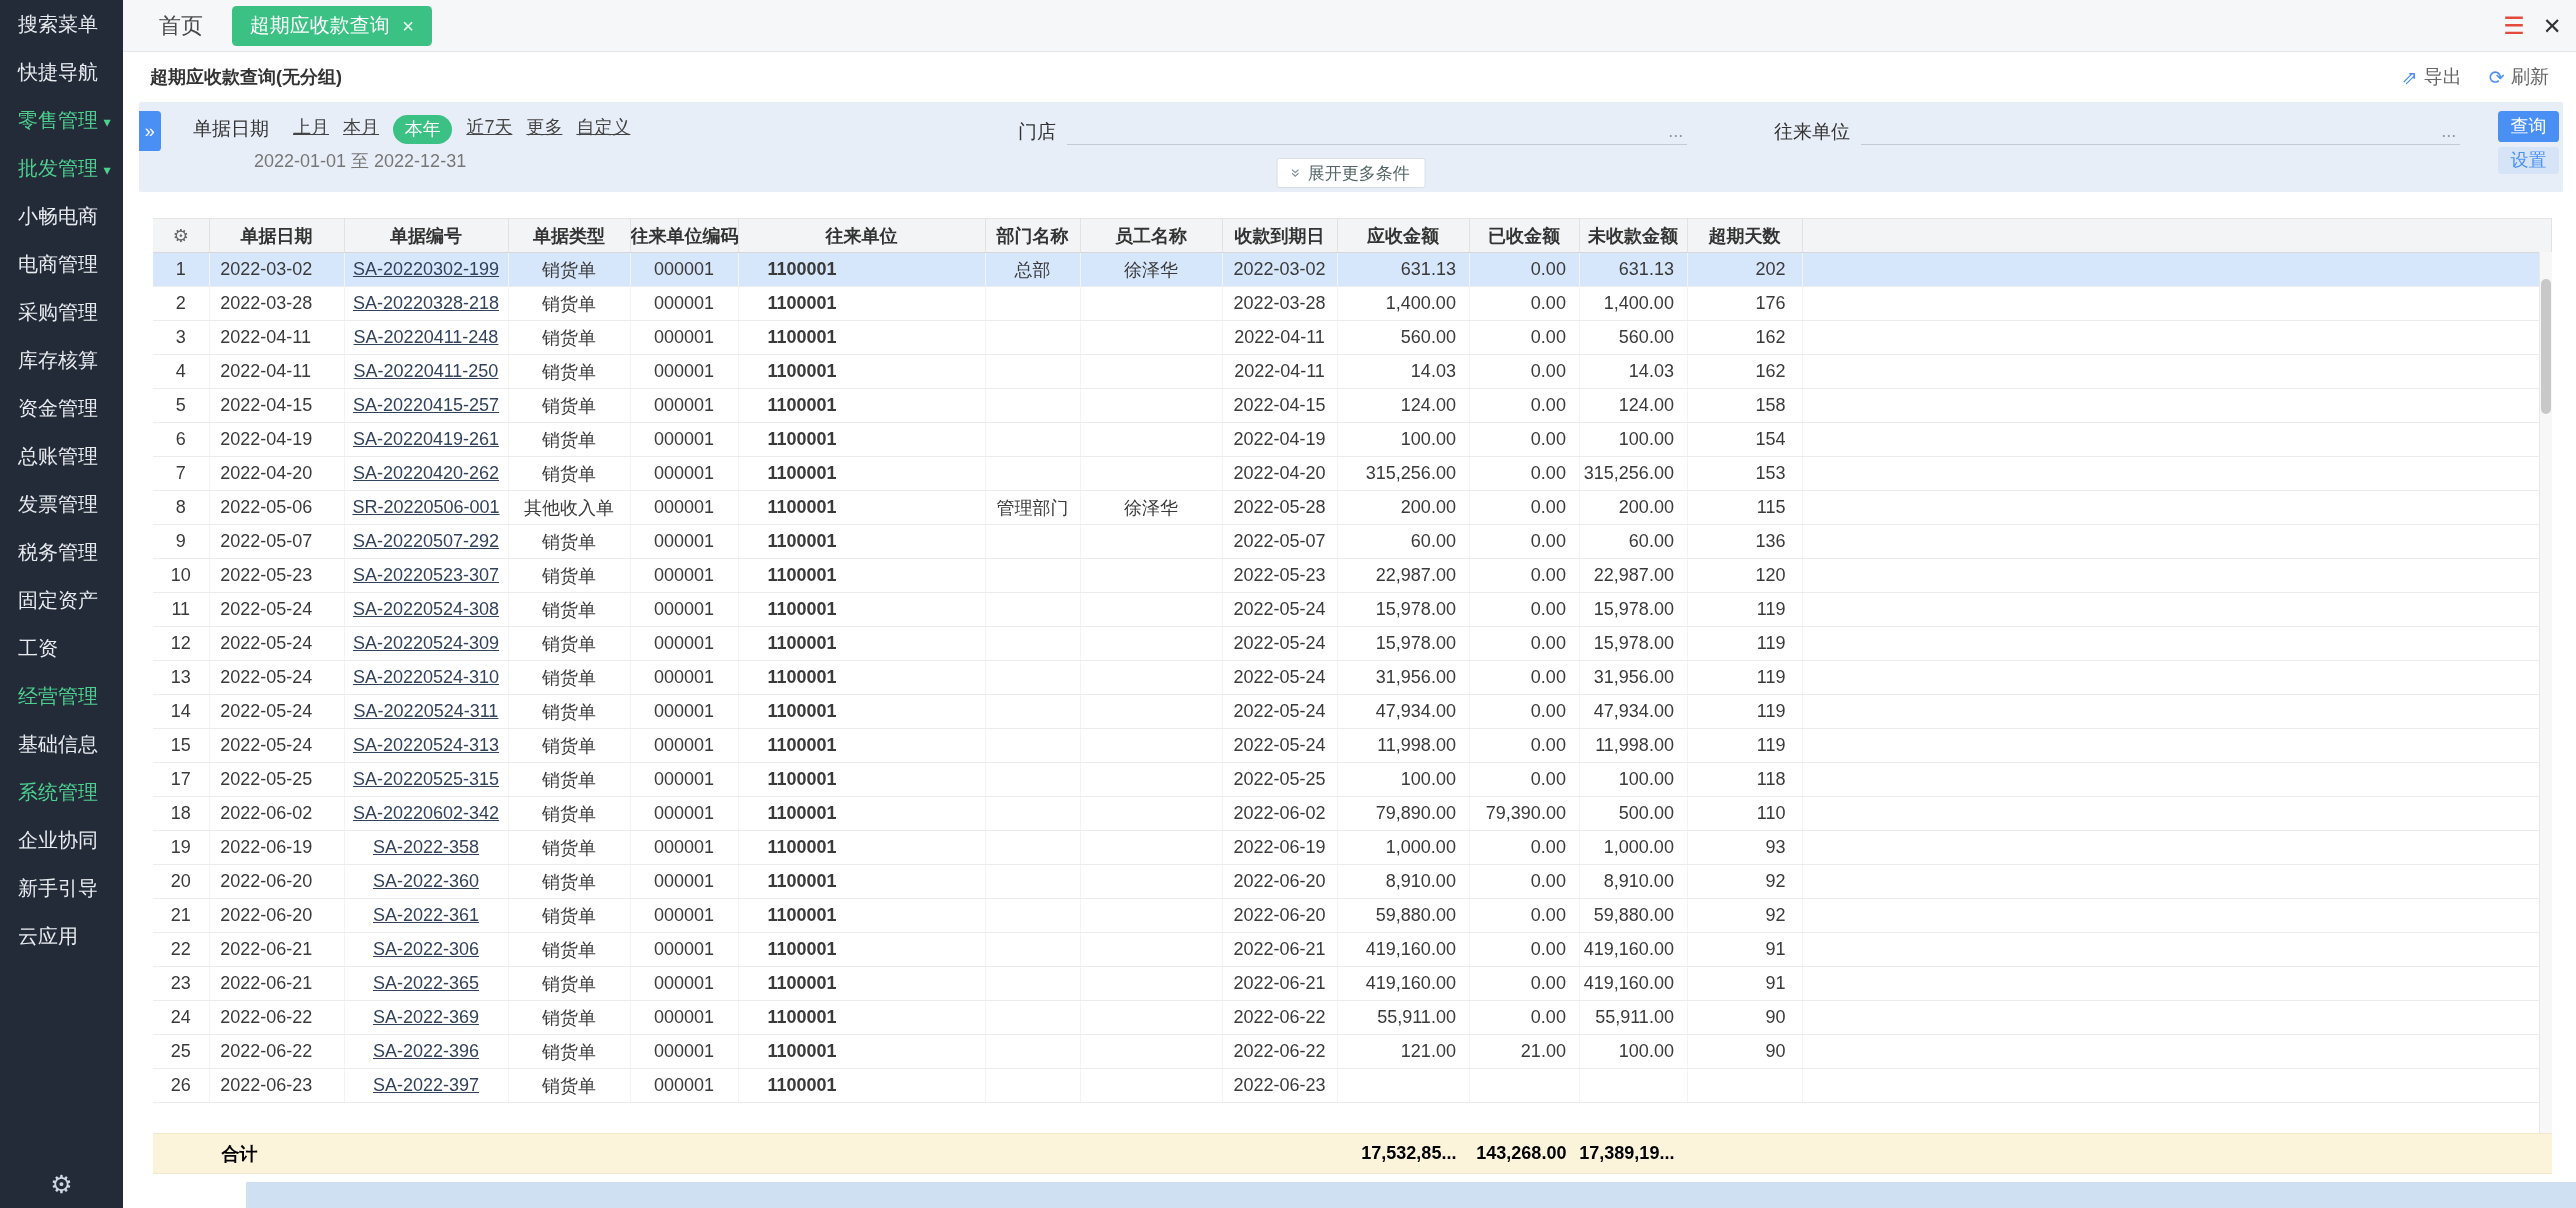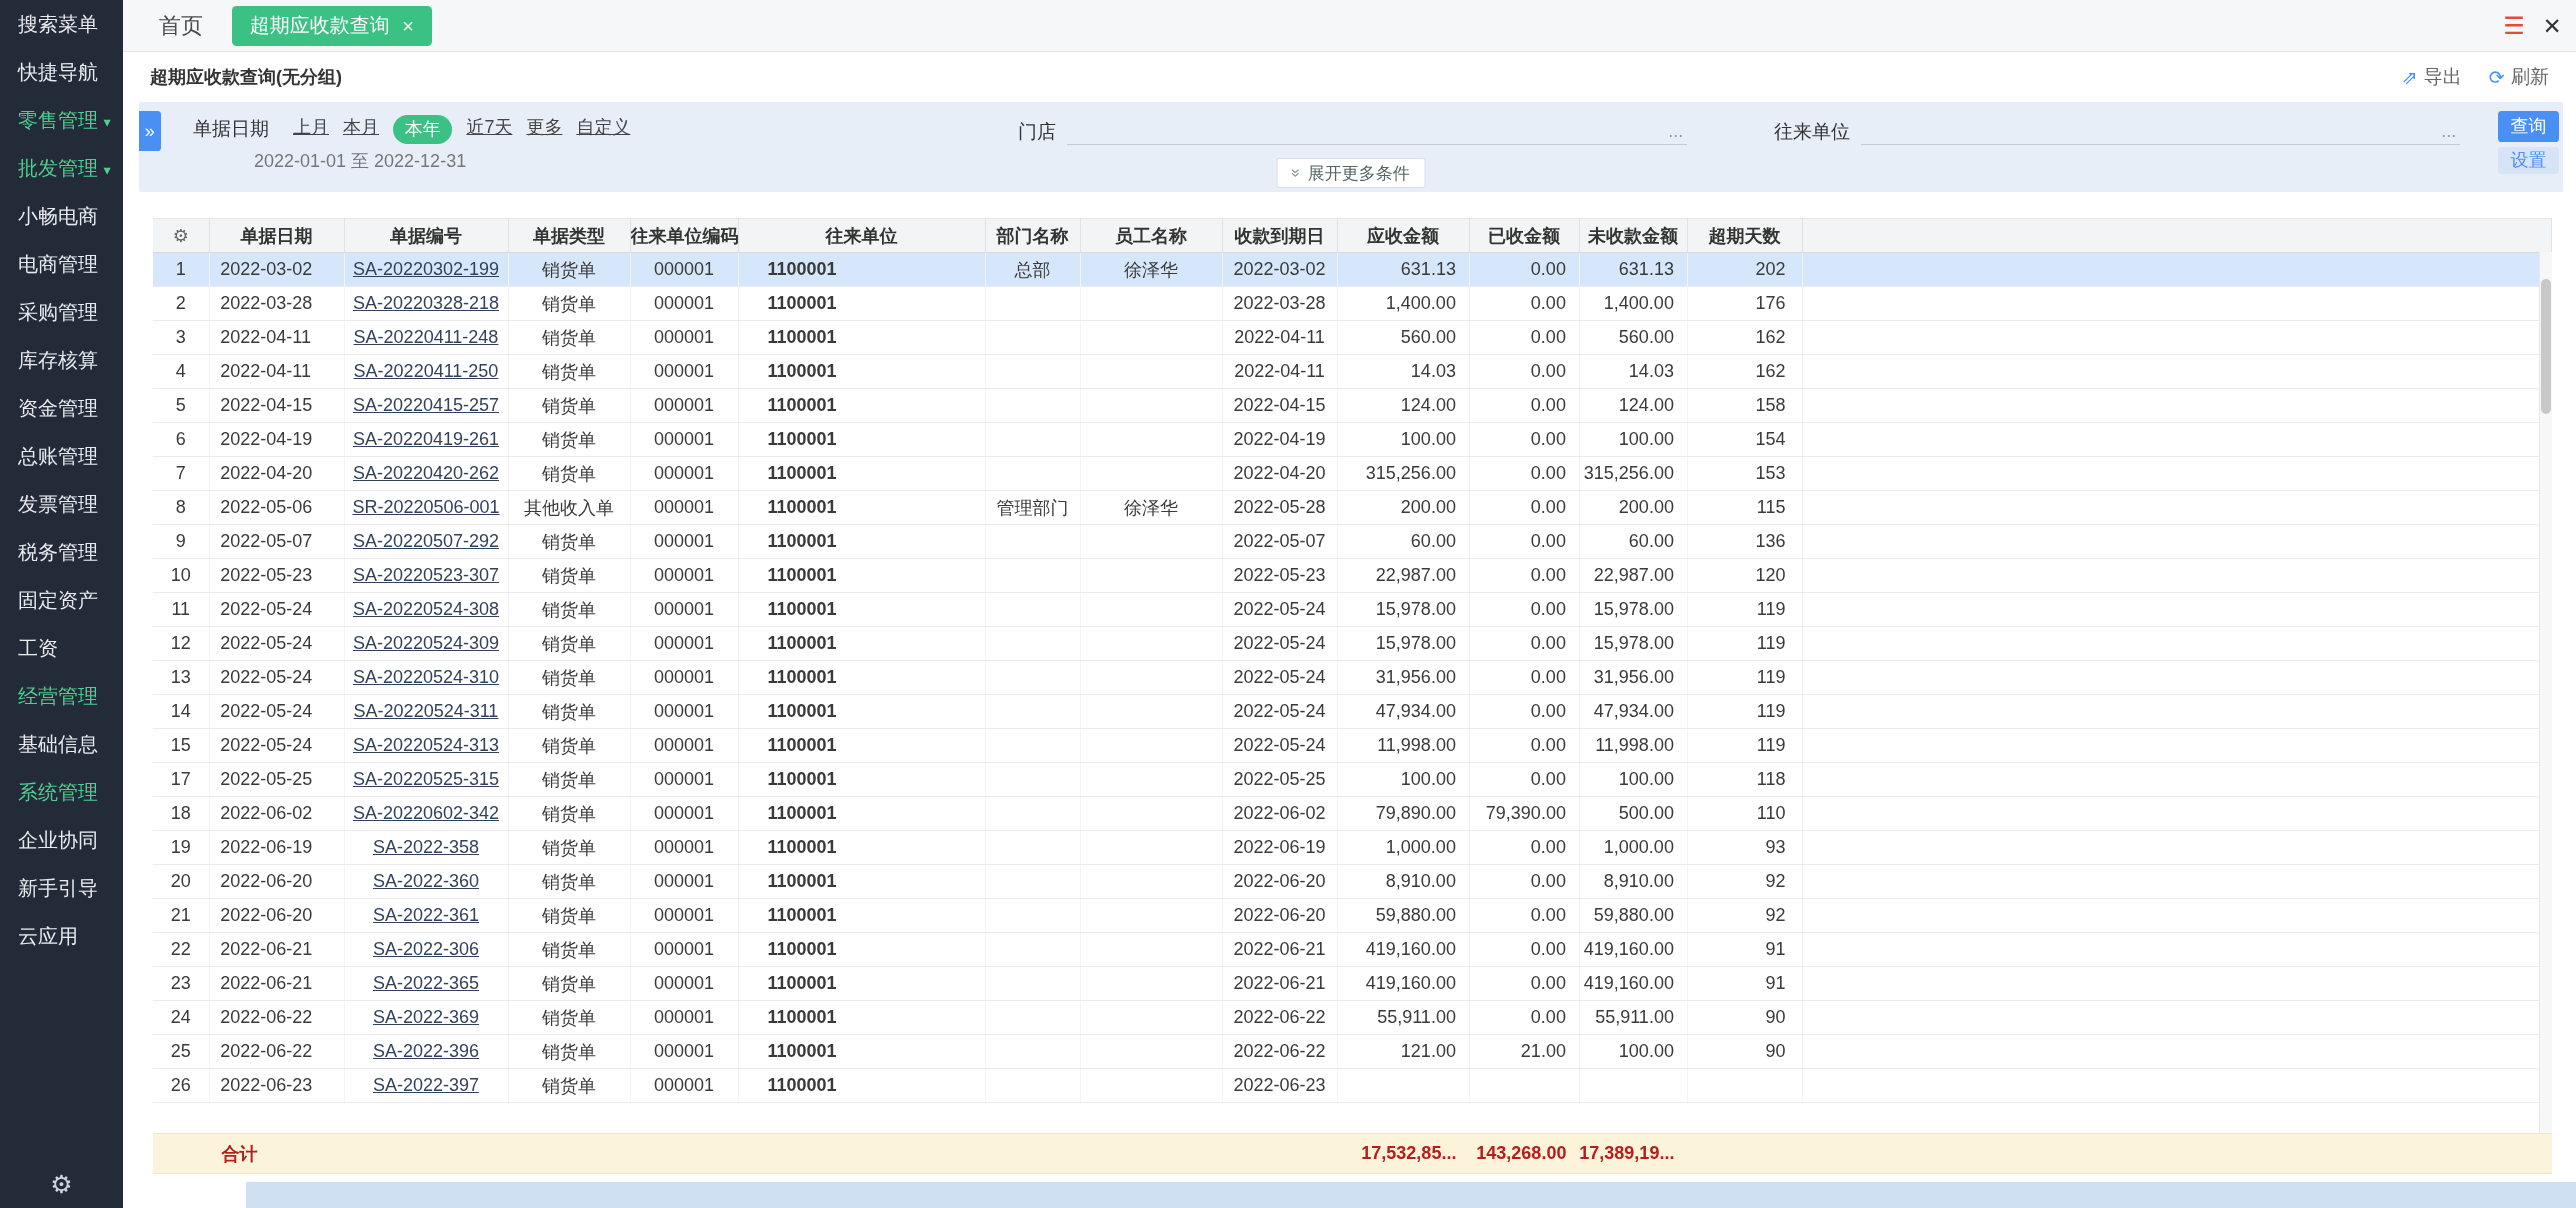--- a/index.html
+++ b/index.html
@@ -89,21 +89,21 @@
   .col8,.col9,.col10 { text-align:right; padding-right:12.6px; }
   .col11 { text-align:right; padding-right:16px; color:#e03030; }
   .doclink { color:#33425b; text-decoration:underline; cursor:pointer; }
   .hgear { font-size:18px; color:#666; cursor:pointer; }
   .vscroll { position:absolute; top:34px; right:0; bottom:0; width:13.5px;
     background:#f7f7f7; border-left:0.9px solid #e8e8e8; }
   .vthumb { position:absolute; top:27px; left:1.8px; width:10px; height:135px;
     background:#c8c8c8; border-radius:5.4px; cursor:pointer; }
 
   
-  .total-table td { height:40px; background:#fcf4da; font-weight:700; color:#b91c1c;
+  .total-table td { height:40px; background:#fcf4da; font-weight:700; color:#000000;
     border-bottom:0.9px solid #f1e7ca; border-top:0.9px solid #f1e7ca; border-right:none; }
   .total-label { text-align:left; padding-left:12.6px; font-weight:700; }
   .tval { text-align:right; padding-right:12.6px; }
 
   .bottom-strip { position:absolute; left:123px; right:0; bottom:0; height:26px; background:#cfe0f3; }
 </style>
 </head>
 <body>
 
 <div class="sidebar">

